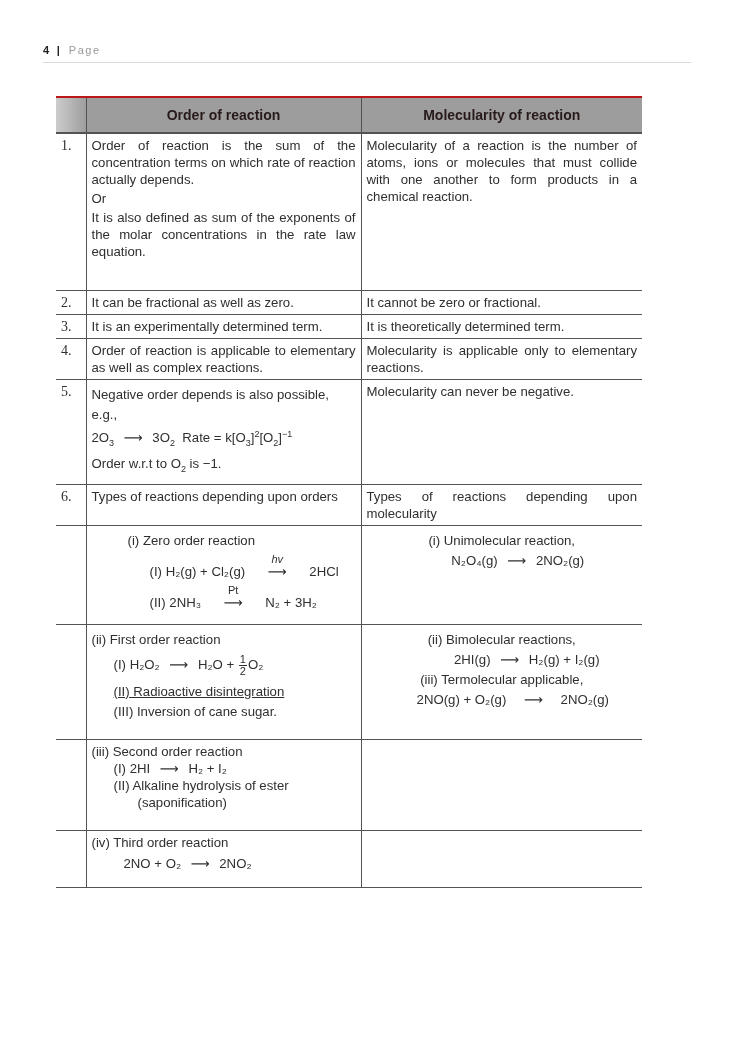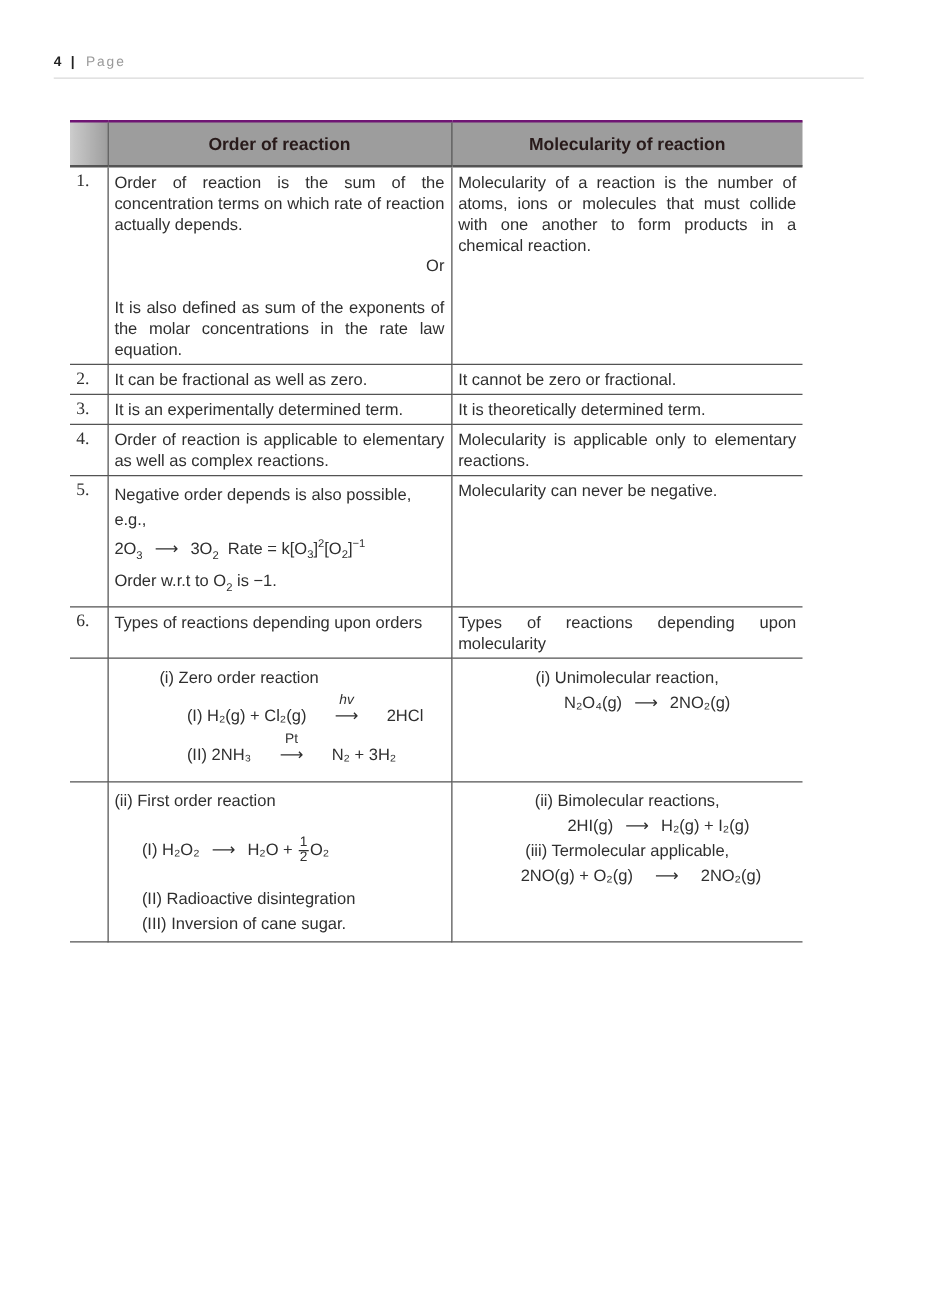--- a/index.html
+++ b/index.html
@@ -22,37 +22,37 @@
     }
     table.cmp {
       width: 100%; border-collapse: collapse; table-layout: fixed;
       font-size: 13.2px; line-height: 17px; color: #333;
     }
     table.cmp col.c-num { width: 30px; }
     table.cmp col.c-left { width: 275px; }
     table.cmp col.c-right { width: 281px; }
     table.cmp th {
       background: #9c9c9c; color: #2c1f1f; font-weight: bold; font-size: 14px;
-      height: 34px; border-top: 2px solid #701a75; border-bottom: 2px solid #555;
+      height: 34px; border-top: 2px solid #b91c1c; border-bottom: 2px solid #555;
       text-align: center; padding: 0;
     }
     table.cmp th.num-h { background: linear-gradient(90deg,#c9c9c9,#9c9c9c); border-right: 1px solid #555; }
     table.cmp th.left-h { border-right: 1px solid #555; }
     table.cmp td {
       vertical-align: top; padding: 3px 5px 3px 5px;
       border-bottom: 1.5px solid #555;
     }
     table.cmp td.num {
       text-align: left; padding-left: 5px; font-family: "Liberation Serif", serif;
       font-size: 14px; border-right: 1.5px solid #555;
     }
     table.cmp td.num.blank { border-bottom: 1.5px solid #555; }
     table.cmp td.left { border-right: 1.5px solid #555; text-align: justify; }
     table.cmp td.right { text-align: justify; }
-    .or { text-align: right; margin: 16px 0; }
+    .or { text-align: left; margin: 2px 0; }
     .indent1 { padding-left: 22px; }
     .indent2 { padding-left: 32px; }
     .eq { white-space: nowrap; }
     .arrow { display: inline-block; margin: 0 6px; }
     .over-arrow { display: inline-block; position: relative; text-align: center; margin: 0 19px; }
     .over-arrow .lbl { position: absolute; left: 0; right: 0; top: -12px; font-size: 11px; font-style: italic; }
     .over-arrow .lbl.up { font-style: normal; }
     .frac { display: inline-block; vertical-align: middle; text-align: center; font-size: 11px; line-height: 11px; margin: 0 1px; }
     .frac .n { display: block; border-bottom: 1px solid #333; padding: 0 1px; }
     .frac .d { display: block; }
@@ -163,42 +163,69 @@
             <span class="arrow">⟶</span>
             <span>2NO₂(g)</span>
           </div>
         </td>
       </tr>
 
       <tr>
         <td class="num blank"></td>
         <td class="left" style="text-align:left;height:108px;">
           <div class="line">(ii) First order reaction</div>
-          <div class="line indent1 eq" style="margin-top:20px;">
+          <div class="line indent1 eq" style="margin-top:6px;">
             <span>(I)</span>
             <span>H₂O₂</span>
             <span class="arrow">⟶</span>
             <span>H₂O +</span>
             <span class="frac"><span class="n">1</span><span class="d">2</span></span><span>O₂</span>
           </div>
-          <div class="line indent1" style="margin-top:18px;">(II) Radioactive disintegration</div>
+          <div class="line indent1" style="margin-top:6px;text-decoration:underline;">(II) Radioactive disintegration</div>
           <div class="line indent1">(III) Inversion of cane sugar.</div>
         </td>
         <td class="right" style="text-align:center;">
           <div class="line">(ii) Bimolecular reactions,</div>
           <div class="line indent2 eq" style="padding-left:50px;">
             <span>2HI(g)</span>
             <span class="arrow">⟶</span>
             <span>H₂(g) + I₂(g)</span>
           </div>
           <div class="line">(iii) Termolecular applicable,</div>
           <div class="line eq" style="padding-left:22px;">
             <span>2NO(g) + O₂(g)</span>
             <span class="arrow" style="margin:0 14px;">⟶</span>
             <span>2NO₂(g)</span>
           </div>
         </td>
       </tr>
 
-
+      <tr>
+        <td class="num blank"></td>
+        <td class="left" style="text-align:left;height:84px;">
+          <div>(iii) Second order reaction</div>
+          <div class="indent1 eq">
+            <span>(I)</span>
+            <span>2HI</span>
+            <span class="arrow">⟶</span>
+            <span>H₂ + I₂</span>
+          </div>
+          <div class="indent1">(II) Alkaline hydrolysis of ester</div>
+          <div class="indent2" style="padding-left:46px;">(saponification)</div>
+        </td>
+        <td class="right"></td>
+      </tr>
+
+      <tr>
+        <td class="num blank"></td>
+        <td class="left" style="text-align:left;height:50px;">
+          <div>(iv) Third order reaction</div>
+          <div class="indent2 eq" style="margin-top:4px;">
+            <span>2NO + O₂</span>
+            <span class="arrow">⟶</span>
+            <span>2NO₂</span>
+          </div>
+        </td>
+        <td class="right"></td>
+      </tr>
     </tbody>
   </table>
 </div>
 
 </body></html>

